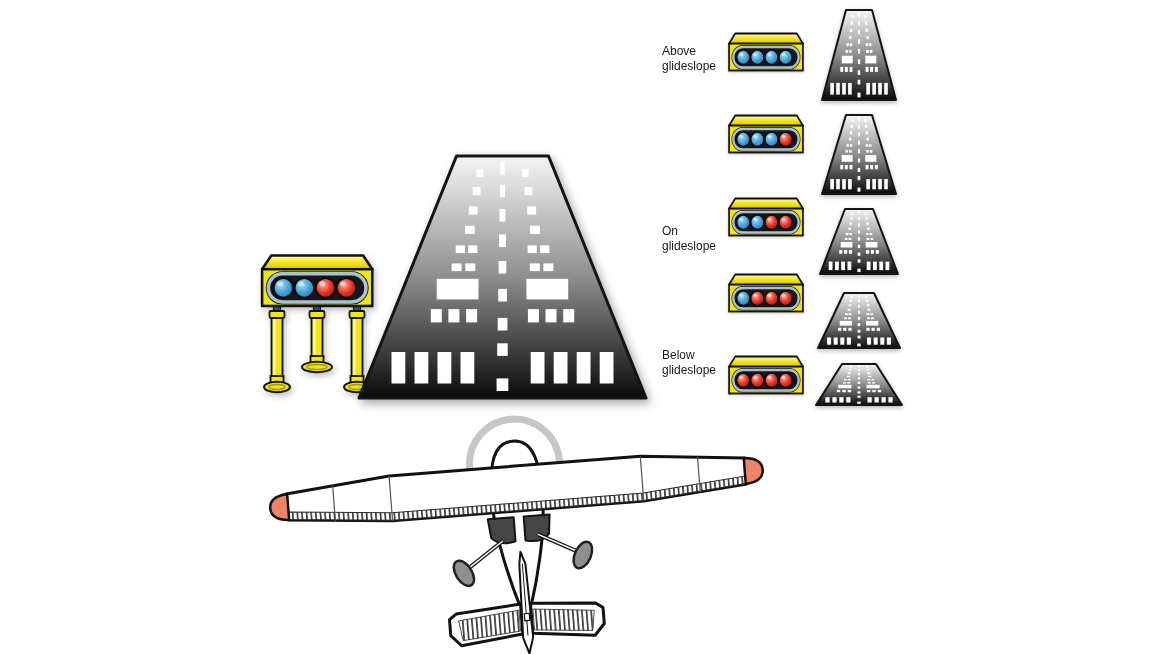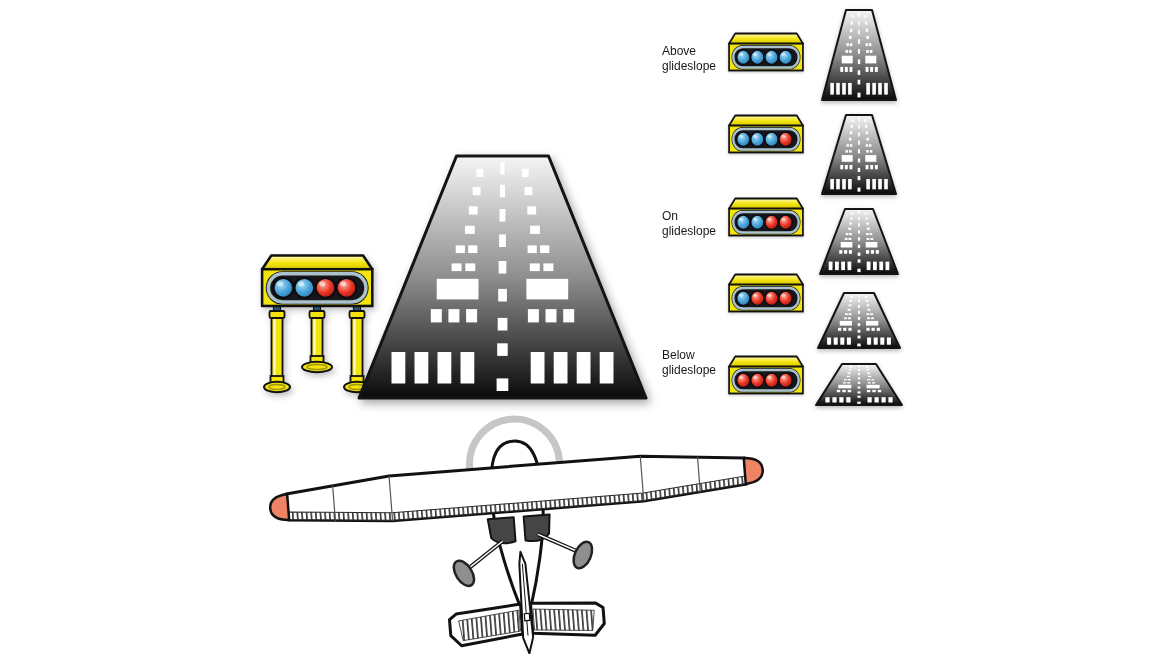--- a/index.html
+++ b/index.html
@@ -288,21 +288,21 @@
             <rect x="49.3" y="69.0" width="3.6" height="10.3" fill="#ffffff"></rect>
             <rect x="25.2" y="69.0" width="3.6" height="10.3" fill="#ffffff"></rect>
             <rect x="55.3" y="69.0" width="3.6" height="10.3" fill="#ffffff"></rect>
             <rect x="19.2" y="69.0" width="3.6" height="10.3" fill="#ffffff"></rect>
             <rect x="61.2" y="69.0" width="3.6" height="10.3" fill="#ffffff"></rect>
             <rect x="13.3" y="69.0" width="3.6" height="10.3" fill="#ffffff"></rect>
             <rect x="67.2" y="69.0" width="3.6" height="10.3" fill="#ffffff"></rect>
           </svg></div>
       </div>
       <div>
-        <div class="abs glabel" style="left: 662px; top: 209px;">On glideslope</div>
+        <div class="abs glabel" style="left: 662px; top: 224px;">On glideslope</div>
         <div class="abs papi-box" style="left: 726px; top: 196px;"><svg width="80" height="42" viewBox="0 0 104 50" preserveAspectRatio="none">
             <defs>
               <linearGradient id="lidL2" x1="0" y1="0" x2="0" y2="1">
       <stop offset="0" stop-color="#fff9b0"></stop>
                 <stop offset="0.55" stop-color="#f2e40c"></stop>
                 <stop offset="1" stop-color="#d8c700"></stop>
     </linearGradient>
     <radialGradient id="blL2" cx="0.38" cy="0.35" r="0.8">
       <stop offset="0" stop-color="#a8dcf4"></stop>
                 <stop offset="0.5" stop-color="#47a3d8"></stop>

